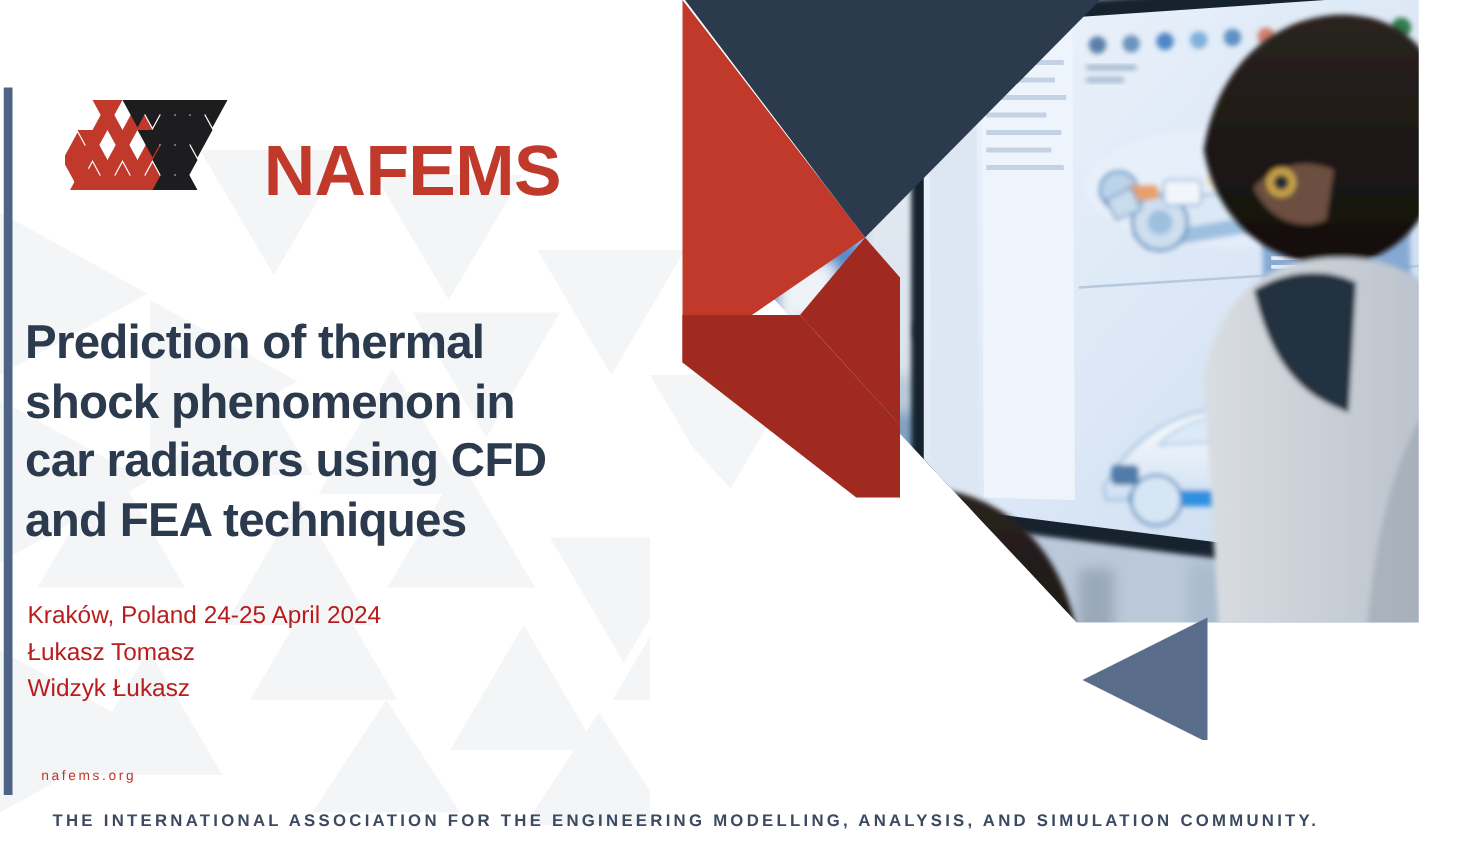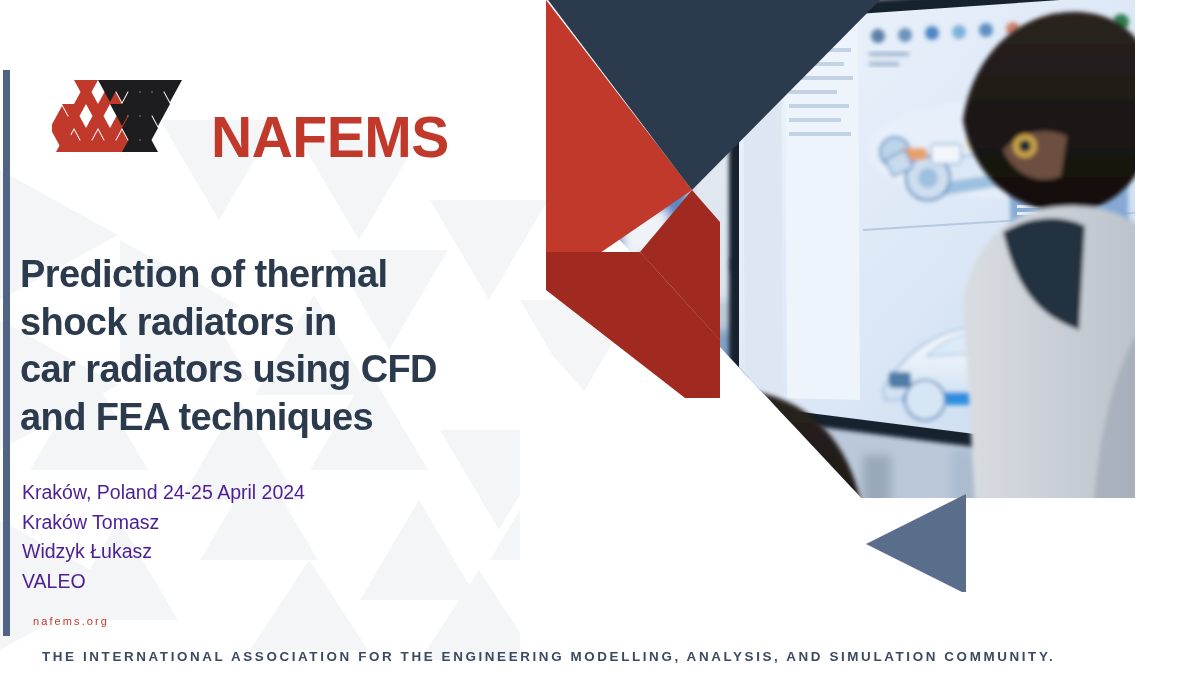--- a/index.html
+++ b/index.html
@@ -72,21 +72,21 @@
     font-size:38px;
     font-weight:700;
     line-height:1.255;
     letter-spacing:-0.6px;
   }
 
   .meta{
     position:absolute;
     left:22px;top:478px;
     z-index:4;
-    color:#4c1d95;
+    color:#b91c1c;
     font-size:19.5px;
     line-height:1.52;
     font-weight:400;
   }
 
   .url{
     position:absolute;
     left:33px;top:615px;
     z-index:4;
     color:#c0392b;
@@ -394,28 +394,27 @@
             <polygon points="70,74 94,74 82,52"></polygon>
           </g>
         </g>
       </svg>
       <span class="logo-word">NAFEMS</span>
     </div>
   </div>
 
   <div class="title">
     <div>Prediction of thermal</div>
-    <div>shock radiators in</div>
+    <div>shock phenomenon in</div>
     <div>car radiators using CFD</div>
     <div>and FEA techniques</div>
   </div>
 
   <div class="meta">
     <div>Kraków, Poland 24-25 April 2024</div>
-    <div>Kraków Tomasz</div>
+    <div>Łukasz Tomasz</div>
     <div>Widzyk Łukasz</div>
-    <div>VALEO</div>
   </div>
 
   <div class="url">nafems.org</div>
   <div class="tagline">THE INTERNATIONAL ASSOCIATION FOR THE ENGINEERING MODELLING, ANALYSIS, AND SIMULATION COMMUNITY.</div>
 
 </div>
 
 </body></html>

